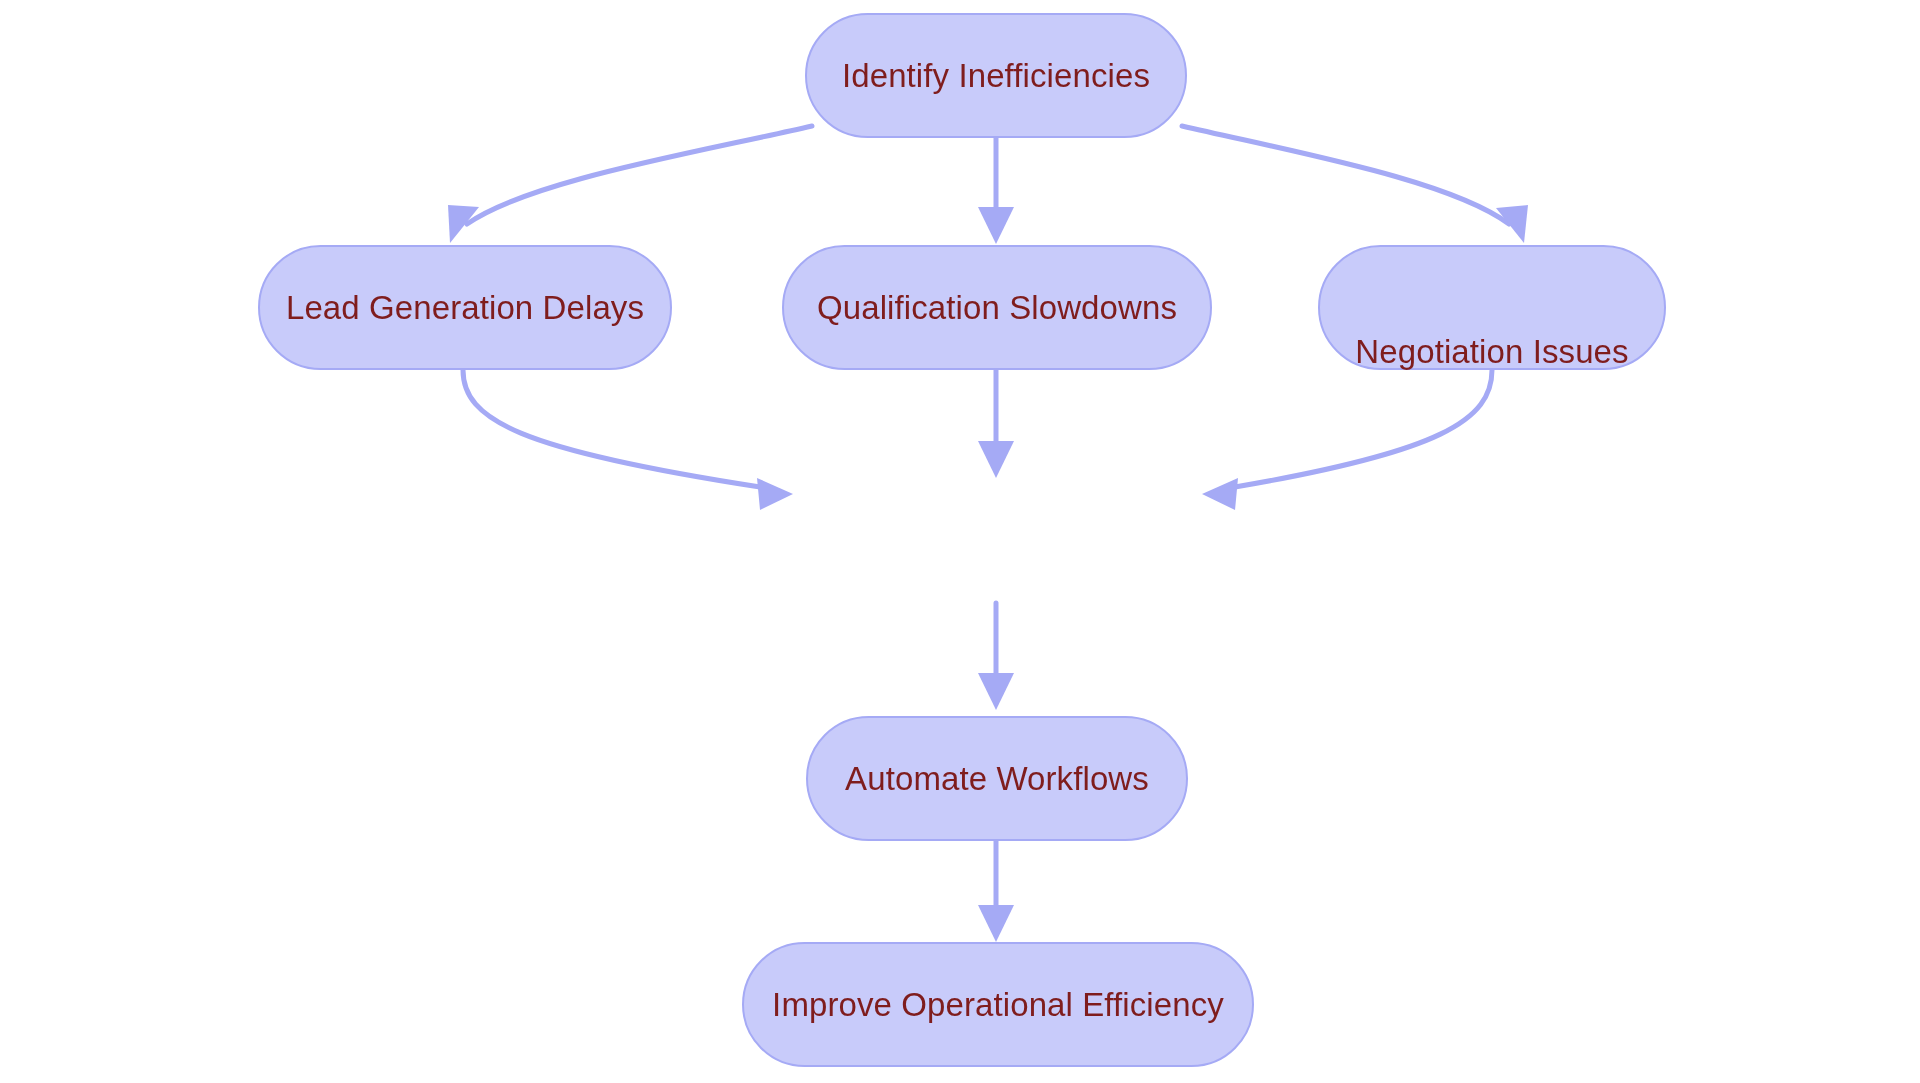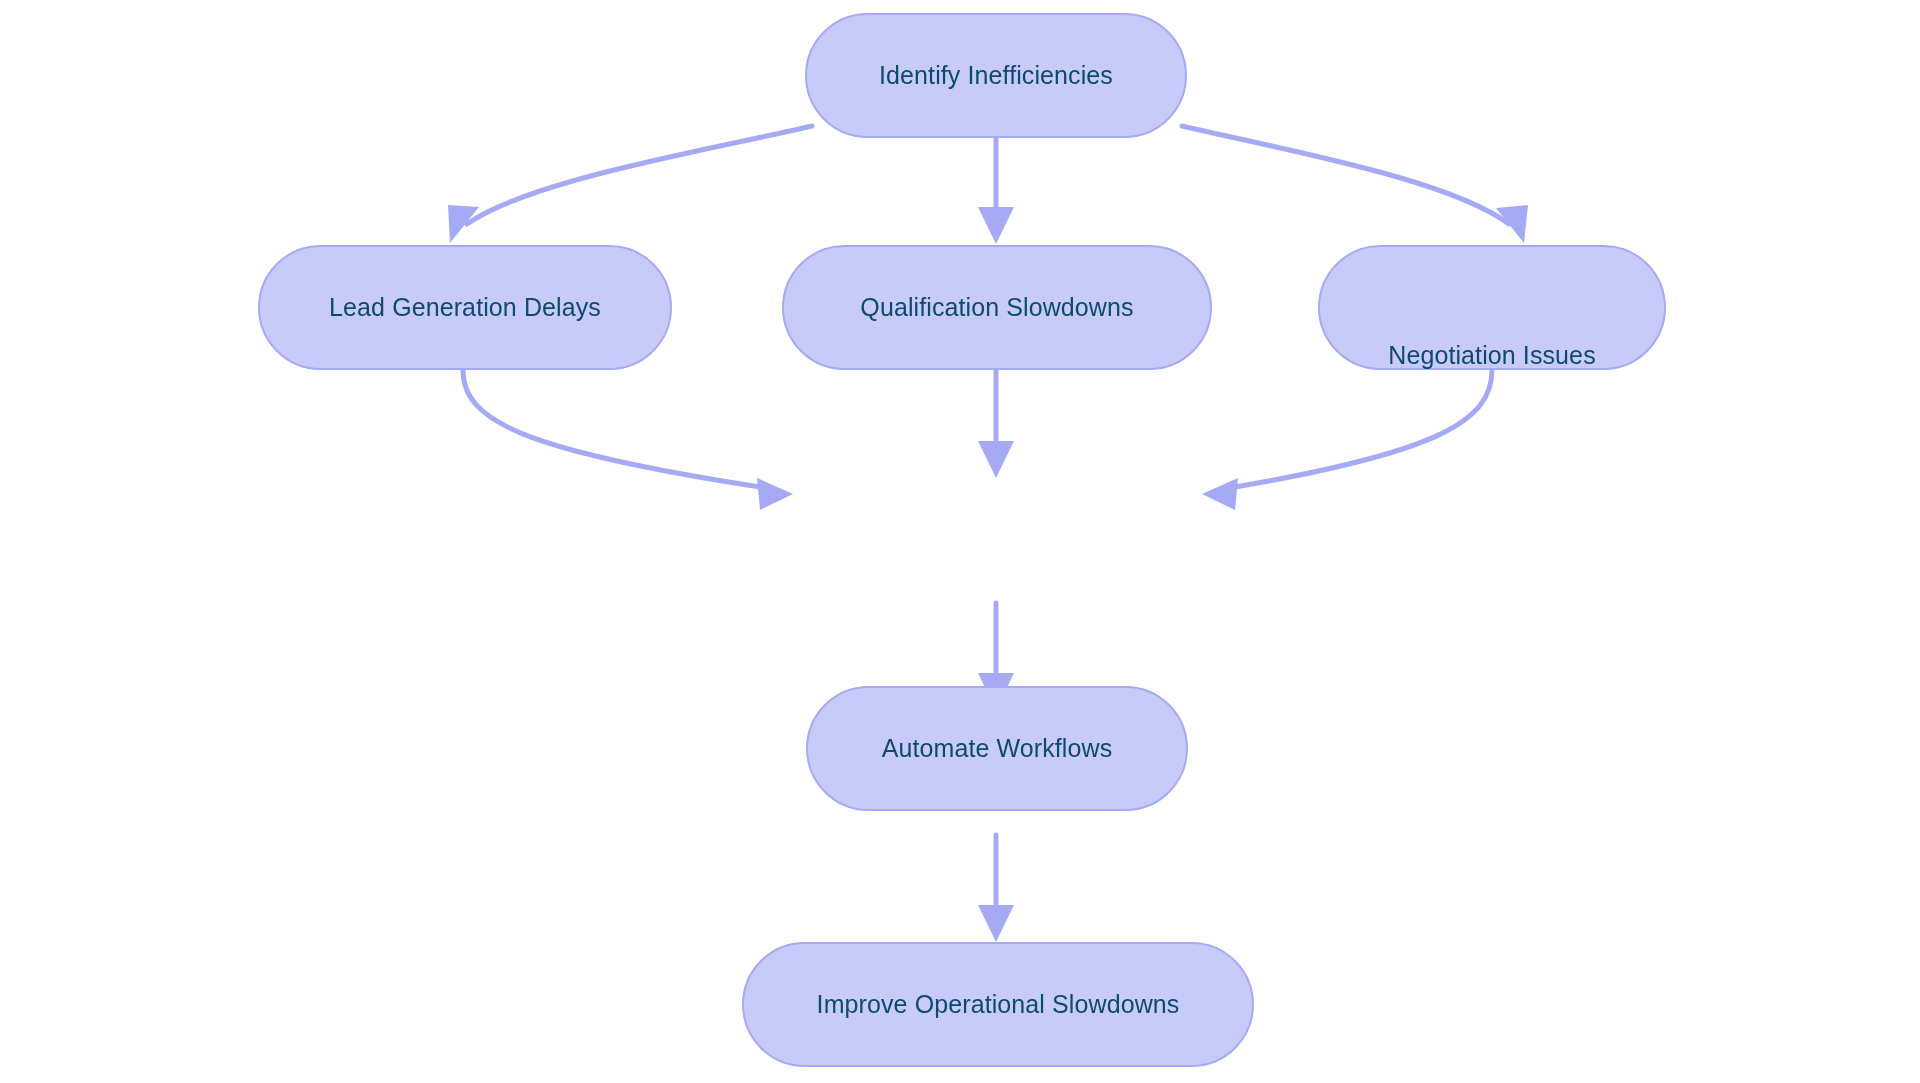--- a/index.html
+++ b/index.html
@@ -30,23 +30,23 @@
     align-items: center;
     justify-content: center;
     background: #c8cbfa;
     border: 2px solid #a5aaf5;
     border-radius: 999px;
     color: #2b2fd4;
     white-space: nowrap;
     letter-spacing: 0.1px;
   }
   .node-label {
-    font-size: 25px;
+    font-size: 33px;
     line-height: 1;
-    color: #0c4a6e;
+    color: #7f1d1d;
     font-weight: 400;
   }
 </style>
 </head>
 <body>
 
 <div id="canvas">
 
   <svg id="edges" viewBox="0 0 1920 1083" width="1920" height="1083" xmlns="http://www.w3.org/2000/svg">
 
@@ -101,21 +101,21 @@
 
   <div class="node" style="left:258px; top:245px; width:414px; height:125px;">
     <span class="node-label">Lead Generation Delays</span>
   </div>
 
   <div class="node" style="left:1318px; top:245px; width:348px; height:125px;align-items:flex-end;">
     <span class="node-label">Negotiation Issues</span>
   </div>
 
 
-  <div class="node" style="left:806px; top:686px; width:382px; height:125px;">
+  <div class="node" style="left:806px; top:716px; width:382px; height:125px;">
     <span class="node-label">Automate Workflows</span>
   </div>
 
   <div class="node" style="left:742px; top:942px; width:512px; height:125px;">
-    <span class="node-label">Improve Operational Slowdowns</span>
+    <span class="node-label">Improve Operational Efficiency</span>
   </div>
 
 </div>
 
 </body></html>

